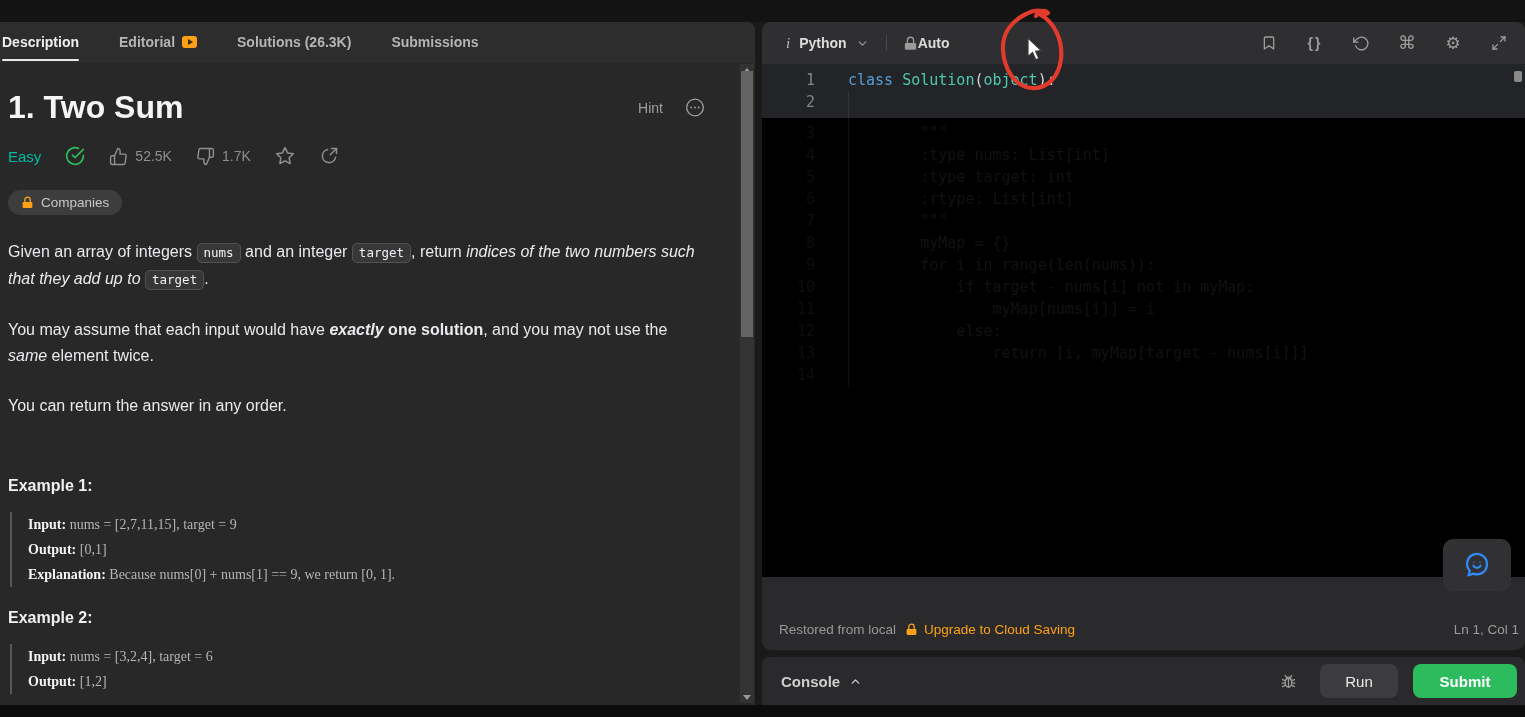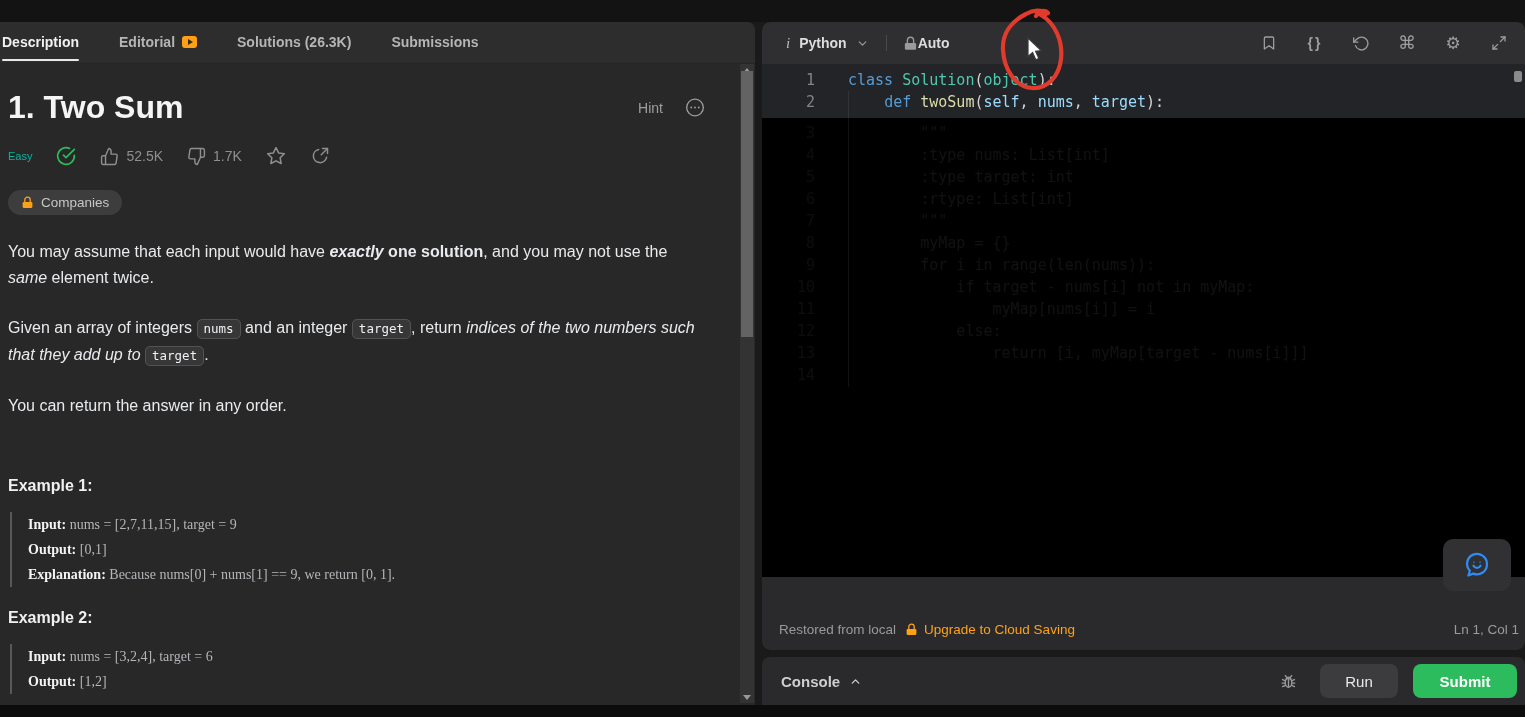--- a/index.html
+++ b/index.html
@@ -18,21 +18,21 @@
   .tab.active::after { content:""; position:absolute; left:0; right:0; bottom:0; height:2px; background:#e8e8e8; border-radius:2px; }
   .video-badge { width:15px; height:12px; background:#ffa116; border-radius:3px; display:inline-flex; align-items:center; justify-content:center; }
   .video-badge::after { content:""; border-left:5px solid #3c2a00; border-top:3px solid transparent; border-bottom:3px solid transparent; margin-left:1px; }
 
   .lp-content { position:absolute; left:0; top:41px; right:18px; bottom:0; padding:0 10px 0 8px; overflow:hidden; }
   .title-row { margin-top:26px; display:flex; align-items:center; justify-content:space-between; }
   .prob-title { font-size:32px; font-weight:700; color:#f5f5f5; }
   .title-right { display:flex; align-items:center; gap:22px; padding-right:22px; }
   .hint-label { font-size:14px; color:#9e9e9e; cursor:pointer; }
   .meta-row { margin-top:20px; display:flex; align-items:center; gap:24px; }
-  .difficulty { color:#00b8a3; font-size:11px; }
+  .difficulty { color:#00b8a3; font-size:15px; }
   .meta-item { display:flex; align-items:center; gap:7px; color:#8f8f8f; font-size:14px; cursor:pointer; }
   .companies-pill { margin-top:24px; display:inline-flex; align-items:center; gap:7px; background:rgba(255,255,255,0.10); border-radius:9999px; padding:5px 13px; font-size:13.5px; color:#c7c7c7; cursor:pointer; }
 
   .desc-p { margin-top:24px; font-size:16px; line-height:26px; color:#e8eaed; max-width:700px; }
   .desc-p em { font-style:italic; }
   .desc-p .bi { font-style:italic; font-weight:700; }
   .desc-p .b { font-weight:700; }
   .code-chip { font-family:"DejaVu Sans Mono","Liberation Mono",monospace; font-size:12.5px; color:#eff1f6; background:rgba(255,255,255,0.07); border:1px solid rgba(247,250,255,0.14); border-radius:5px; padding:1px 6px 2px; white-space:nowrap; }
 
   .example-heading { margin-top:58px; font-size:16px; font-weight:700; color:#f0f0f0; }
@@ -169,25 +169,25 @@
       <span class="companies-pill">
         <svg width="13" height="13" viewBox="0 0 24 24" fill="none" stroke="#ffa116" stroke-width="2.4">
             <rect x="3" y="11" width="18" height="11" rx="2" fill="#ffa116" stroke="none"></rect>
             <path d="M7 11V7a5 5 0 0 1 10 0v4"></path>
           </svg>
         <span>Companies</span>
       </span>
     </div>
 
     <p class="desc-p">
+      <span>Given an array of integers </span><span class="code-chip">nums</span><span> and an integer </span><span class="code-chip">target</span><span>, return </span><em>indices of the two numbers such that they add up to </em><span class="code-chip">target</span><span>.</span>
+    </p>
+
+    <p class="desc-p">
       <span>You may assume that each input would have </span><span class="bi">exactly</span><span class="b"> one solution</span><span>, and you may not use the </span><em>same</em><span> element twice.</span>
-    </p>
-
-    <p class="desc-p">
-      <span>Given an array of integers </span><span class="code-chip">nums</span><span> and an integer </span><span class="code-chip">target</span><span>, return </span><em>indices of the two numbers such that they add up to </em><span class="code-chip">target</span><span>.</span>
     </p>
 
     <p class="desc-p">You can return the answer in any order.</p>
 
     <div class="example-heading">Example 1:</div>
     <div class="example-pre">
       <div class="pre-row"><span class="lbl">Input:</span><span> nums = [2,7,11,15], target = 9</span></div>
       <div class="pre-row"><span class="lbl">Output:</span><span> [0,1]</span></div>
       <div class="pre-row"><span class="lbl">Explanation:</span><span> Because nums[0] + nums[1] == 9, we return [0, 1].</span></div>
     </div>
@@ -253,21 +253,20 @@
   </div>
 
   <div class="code-area">
     <div class="code-strip">
       <div class="cline">
         <span class="num">1</span>
         <span class="ctext"><span class="kw">class </span><span class="cls">Solution</span><span class="pl">(</span><span class="cls">object</span><span class="pl">):</span></span>
       </div>
       <div class="cline">
         <span class="num">2</span>
-        <span class="ctext"><span class="pl">    </span><span class="kw">def </span><span class="fn">twoSum</span><span class="pl">(</span><span class="prm">self</span><span class="pl">, </span><span class="prm">nums</span><span class="pl">, </span><span class="prm">target</span><span class="pl">):</span></span>
       </div>
     </div>
     <div class="indent-guide"></div>
     <div class="ghost-lines">
       <div class="gline">
           <span class="gnum">3</span>
           <span class="gtext">        """</span>
         </div>
       <div class="gline">
           <span class="gnum">4</span>

